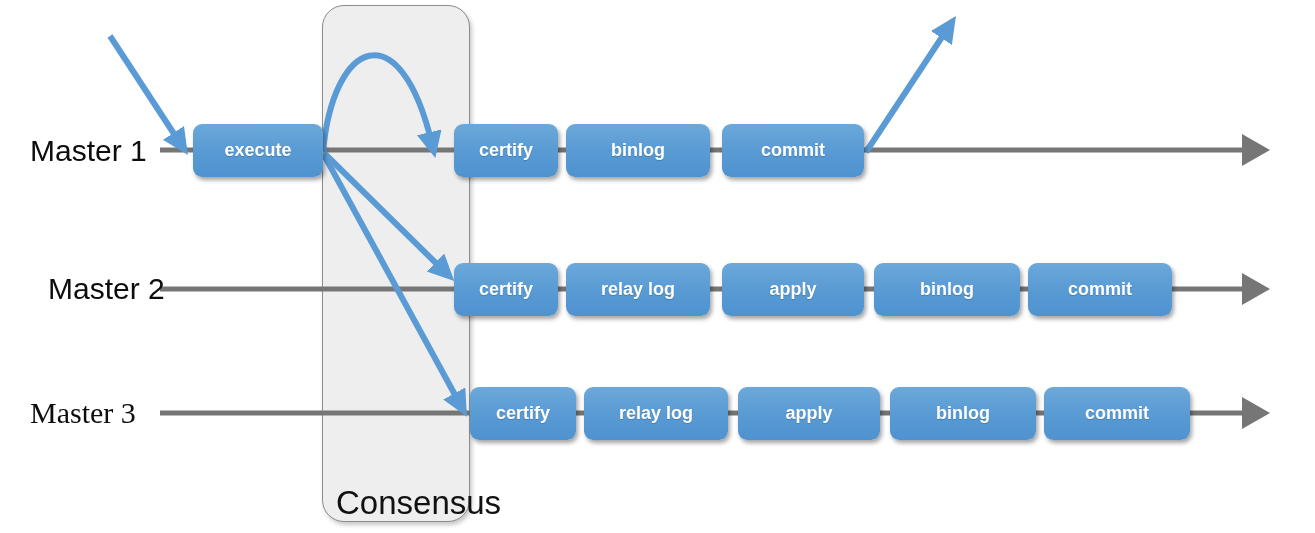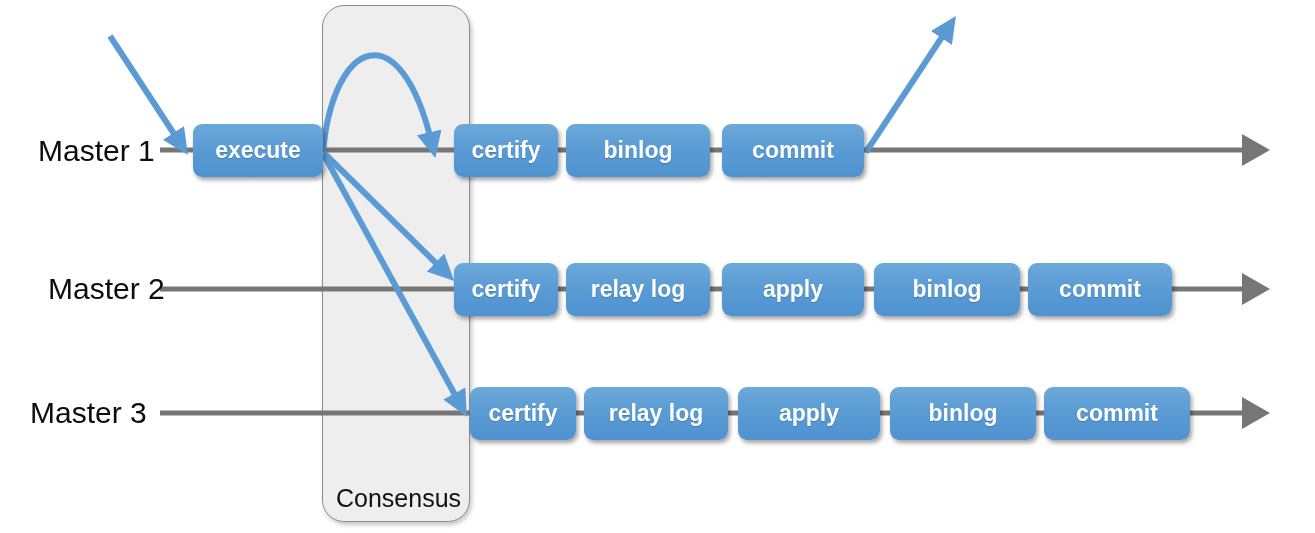--- a/index.html
+++ b/index.html
@@ -33,38 +33,38 @@
     letter-spacing: 0px;
   }
   .stage-box {
     position: absolute;
     box-sizing: border-box;
     border-radius: 9px;
     background: linear-gradient(180deg, #6ca9da 0%, #5a9bd4 48%, #4e92cf 100%);
     box-shadow: 2px 3px 4px rgba(0,0,0,0.36);
     color: #ffffff;
     font-weight: bold;
-    font-size: 23px;
+    font-size: 18px;
     display: flex;
     align-items: center;
     justify-content: center;
     font-family: "Liberation Sans", sans-serif;
     text-shadow: 0 1px 1px rgba(0,0,0,0.18);
   }
   .consensus-box {
     position: absolute;
     box-sizing: border-box;
     background: #eeeeee;
     border: 1.6px solid #8c8c8c;
     border-radius: 22px;
     box-shadow: 2px 3px 4px rgba(0,0,0,0.22);
   }
   .consensus-label {
     position: absolute;
-    font-size: 25px;
+    font-size: 33px;
     color: #111111;
     font-family: "Liberation Sans", sans-serif;
     white-space: nowrap;
   }
 </style>
 </head>
 <body>
 
 <div id="stage">
 
@@ -118,23 +118,23 @@
     <line x1="322" y1="289" x2="472" y2="289" stroke="#767676" stroke-width="5"></line>
     <line x1="322" y1="413" x2="472" y2="413" stroke="#767676" stroke-width="5"></line>
 
     <path d="M 323,152 C 333,40 400,10 432,144" fill="none" stroke="#5b9bd5" stroke-width="6" marker-end="url(#blueArrow2)"></path>
     <line x1="324" y1="153" x2="444" y2="271" stroke="#5b9bd5" stroke-width="6" marker-end="url(#blueArrow2)"></line>
     <line x1="324" y1="155" x2="460" y2="404" stroke="#5b9bd5" stroke-width="6" marker-end="url(#blueArrow2)"></line>
   </svg>
 
   <div class="consensus-label" style="left:336px; top:484px;">Consensus</div>
 
-  <div class="lane-label" style="left:38px; top:134px;">Master 1</div>
+  <div class="lane-label" style="left:30px; top:134px;">Master 1</div>
   <div class="lane-label" style="left:48px; top:272px;">Master 2</div>
-  <div class="lane-label" style="left:30px; top:396px;">Master 3</div>
+  <div class="lane-label" style="left:30px; top:396px;font-family:Liberation Serif, serif;">Master 3</div>
 
   <div class="stage-box" style="left:193px; top:124px; width:130px; height:53px;">execute</div>
   <div class="stage-box" style="left:454px; top:124px; width:104px; height:53px;">certify</div>
   <div class="stage-box" style="left:566px; top:124px; width:144px; height:53px;">binlog</div>
   <div class="stage-box" style="left:722px; top:124px; width:142px; height:53px;">commit</div>
 
   <div class="stage-box" style="left:454px; top:263px; width:104px; height:53px;">certify</div>
   <div class="stage-box" style="left:566px; top:263px; width:144px; height:53px;">relay log</div>
   <div class="stage-box" style="left:722px; top:263px; width:142px; height:53px;">apply</div>
   <div class="stage-box" style="left:874px; top:263px; width:146px; height:53px;">binlog</div>

